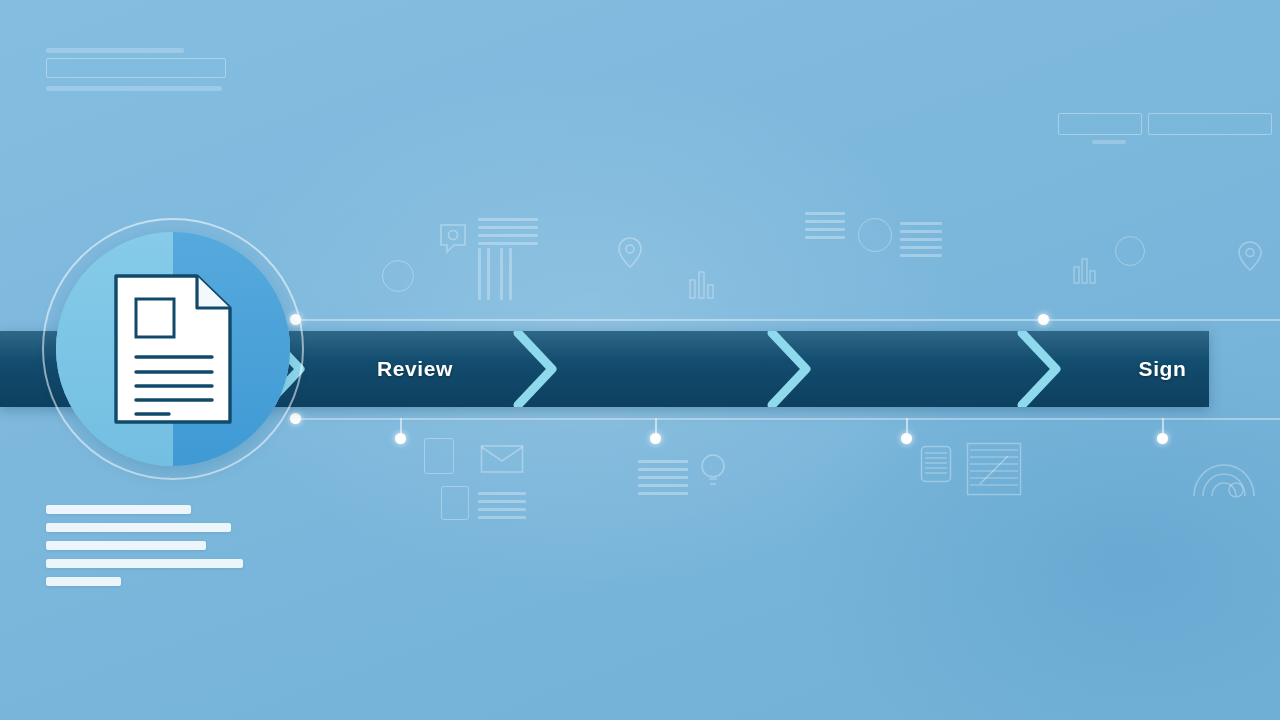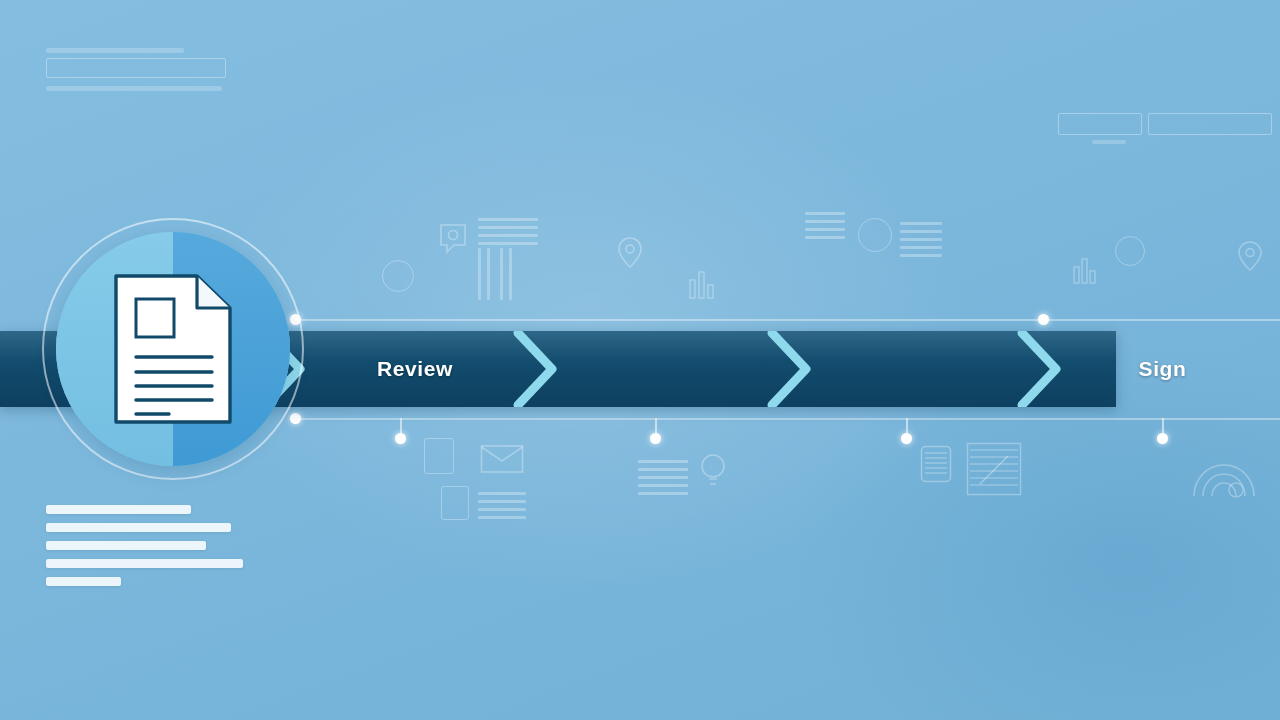--- a/index.html
+++ b/index.html
@@ -132,21 +132,21 @@
     position: absolute;
     width: 1.5px;
     background: rgba(255,255,255,0.55);
   }
 
   
   .process-bar {
     position: absolute;
     left: 0;
     top: 331px;
-    width: 1116px;
+    width: 1209px;
     height: 76px;
     background: linear-gradient(180deg, #17567a 0%, #11496a 55%, #0e4060 100%);
     box-shadow: 0 3px 12px rgba(10,50,80,0.28);
   }
   .bar-sheen {
     position: absolute;
     inset: 0;
     background: linear-gradient(180deg, rgba(255,255,255,0.10), rgba(255,255,255,0) 40%);
     pointer-events: none;
   }

